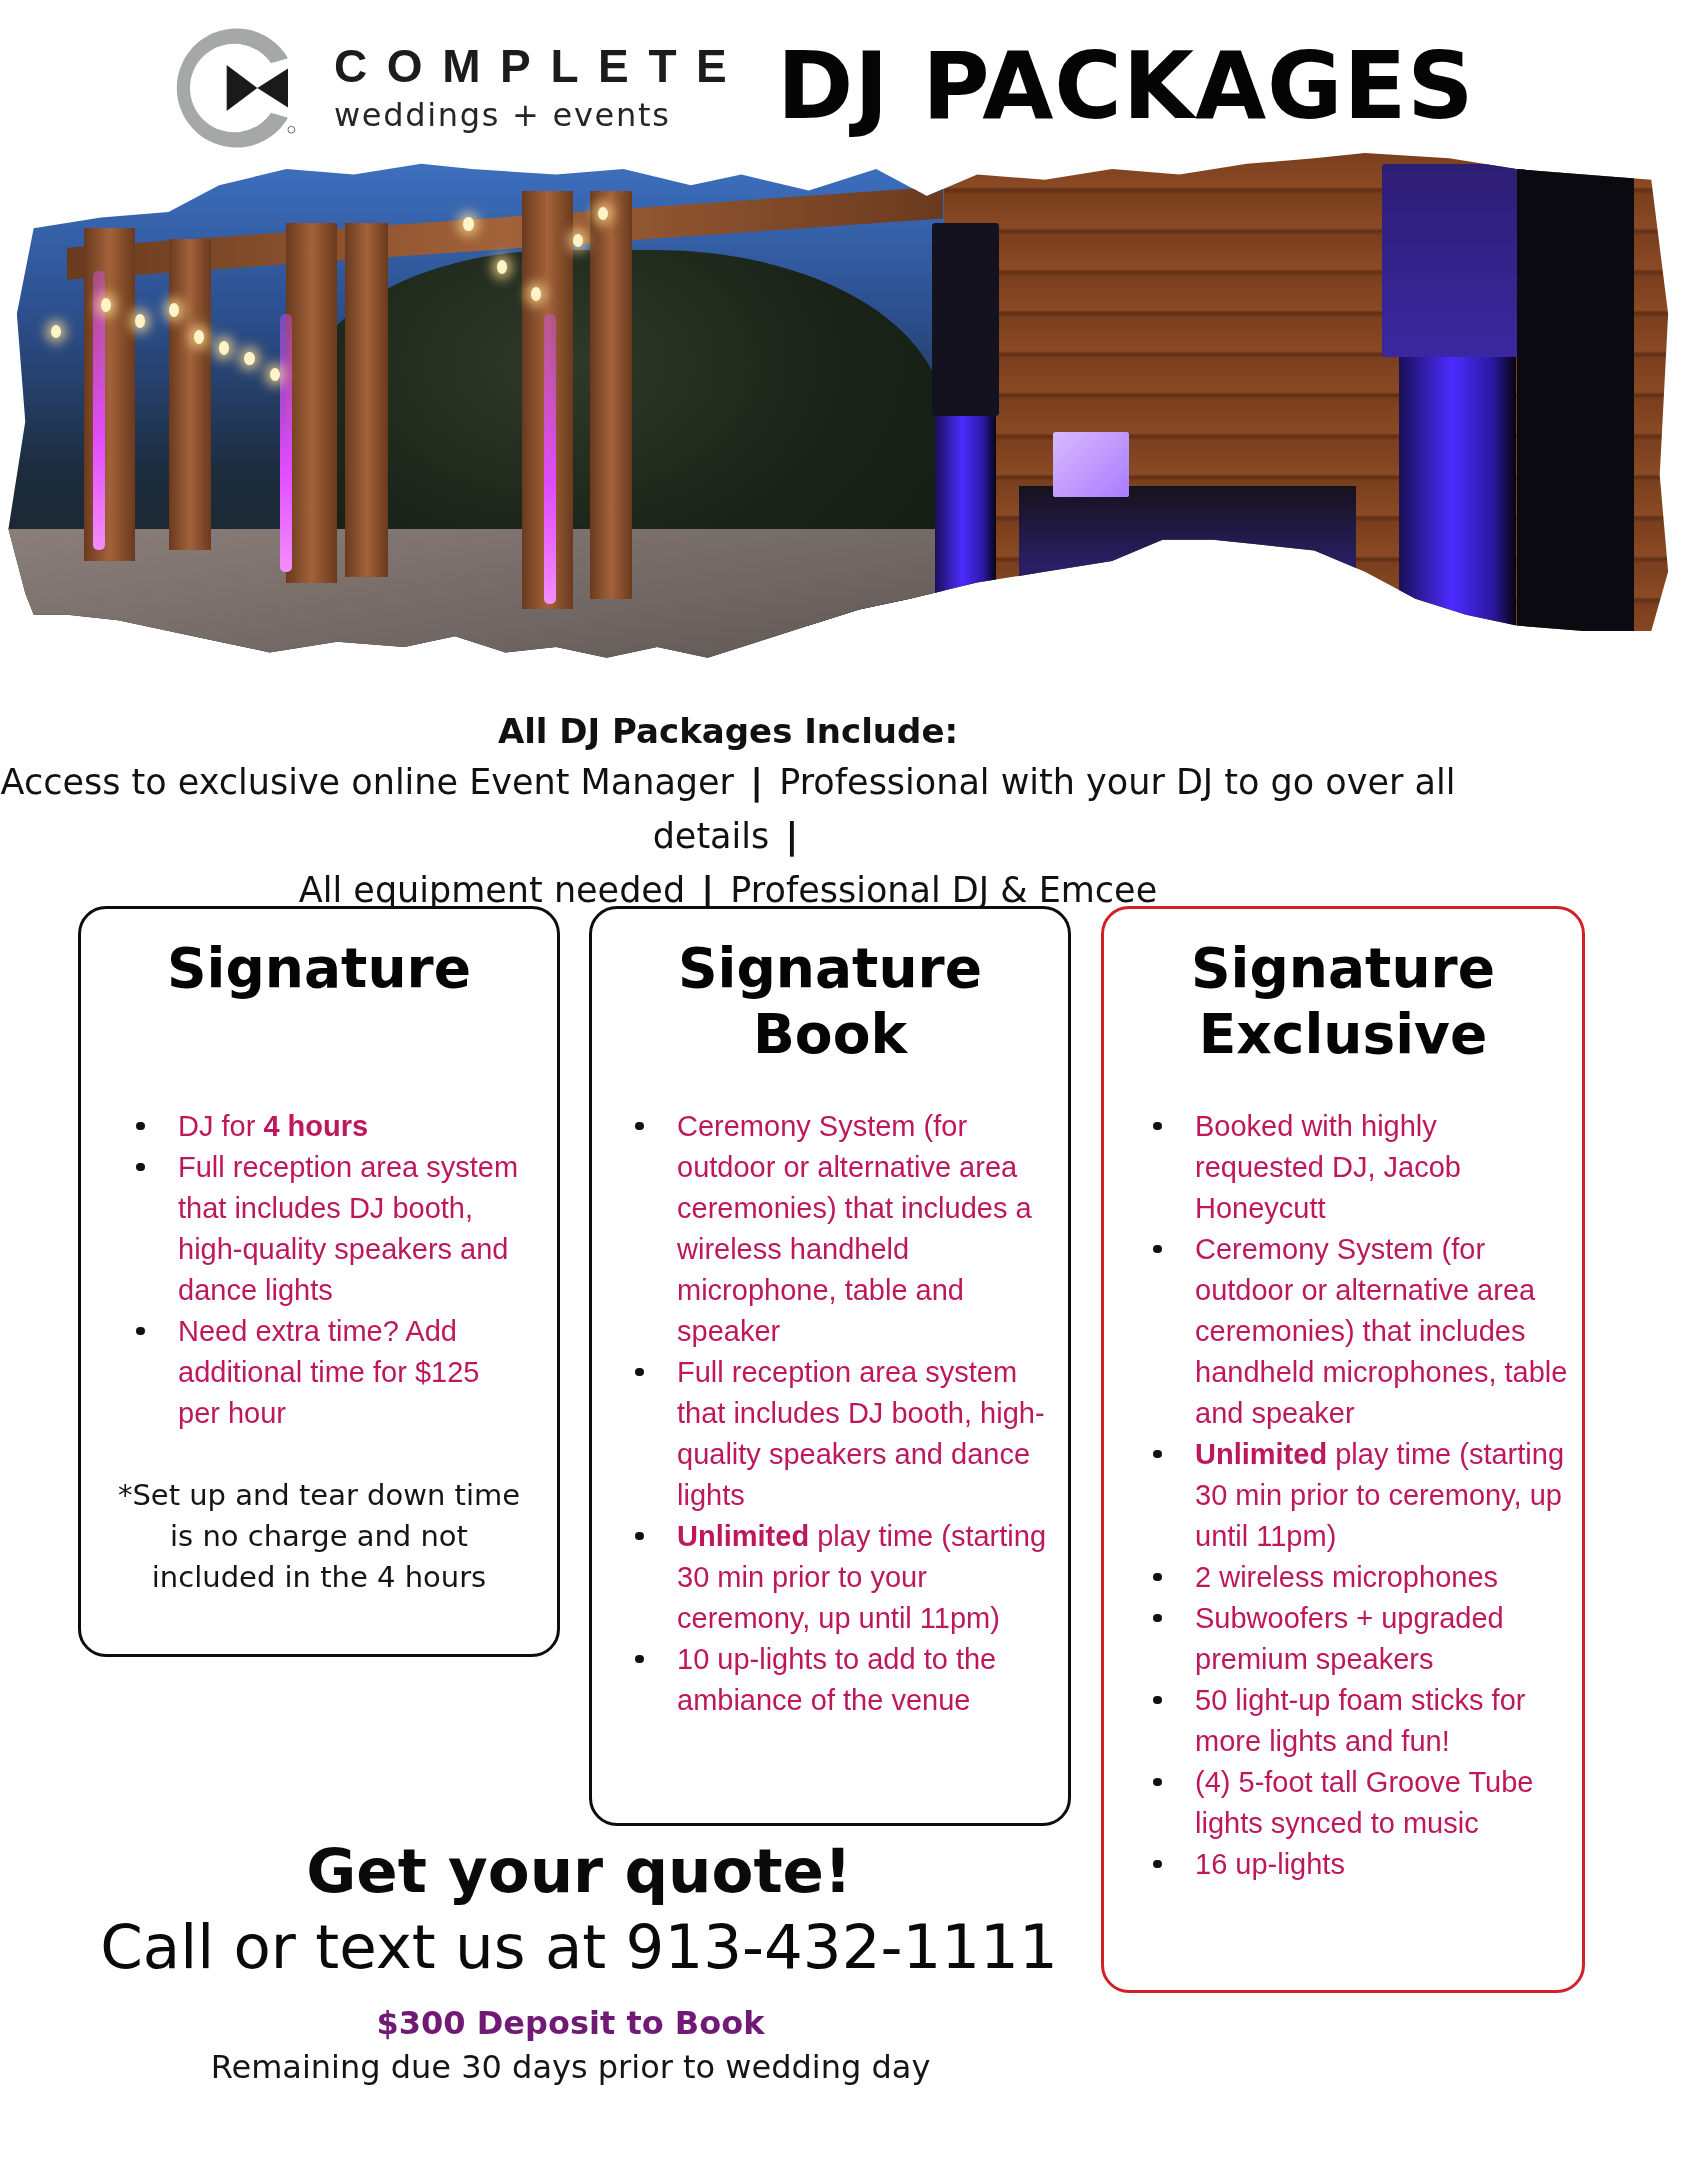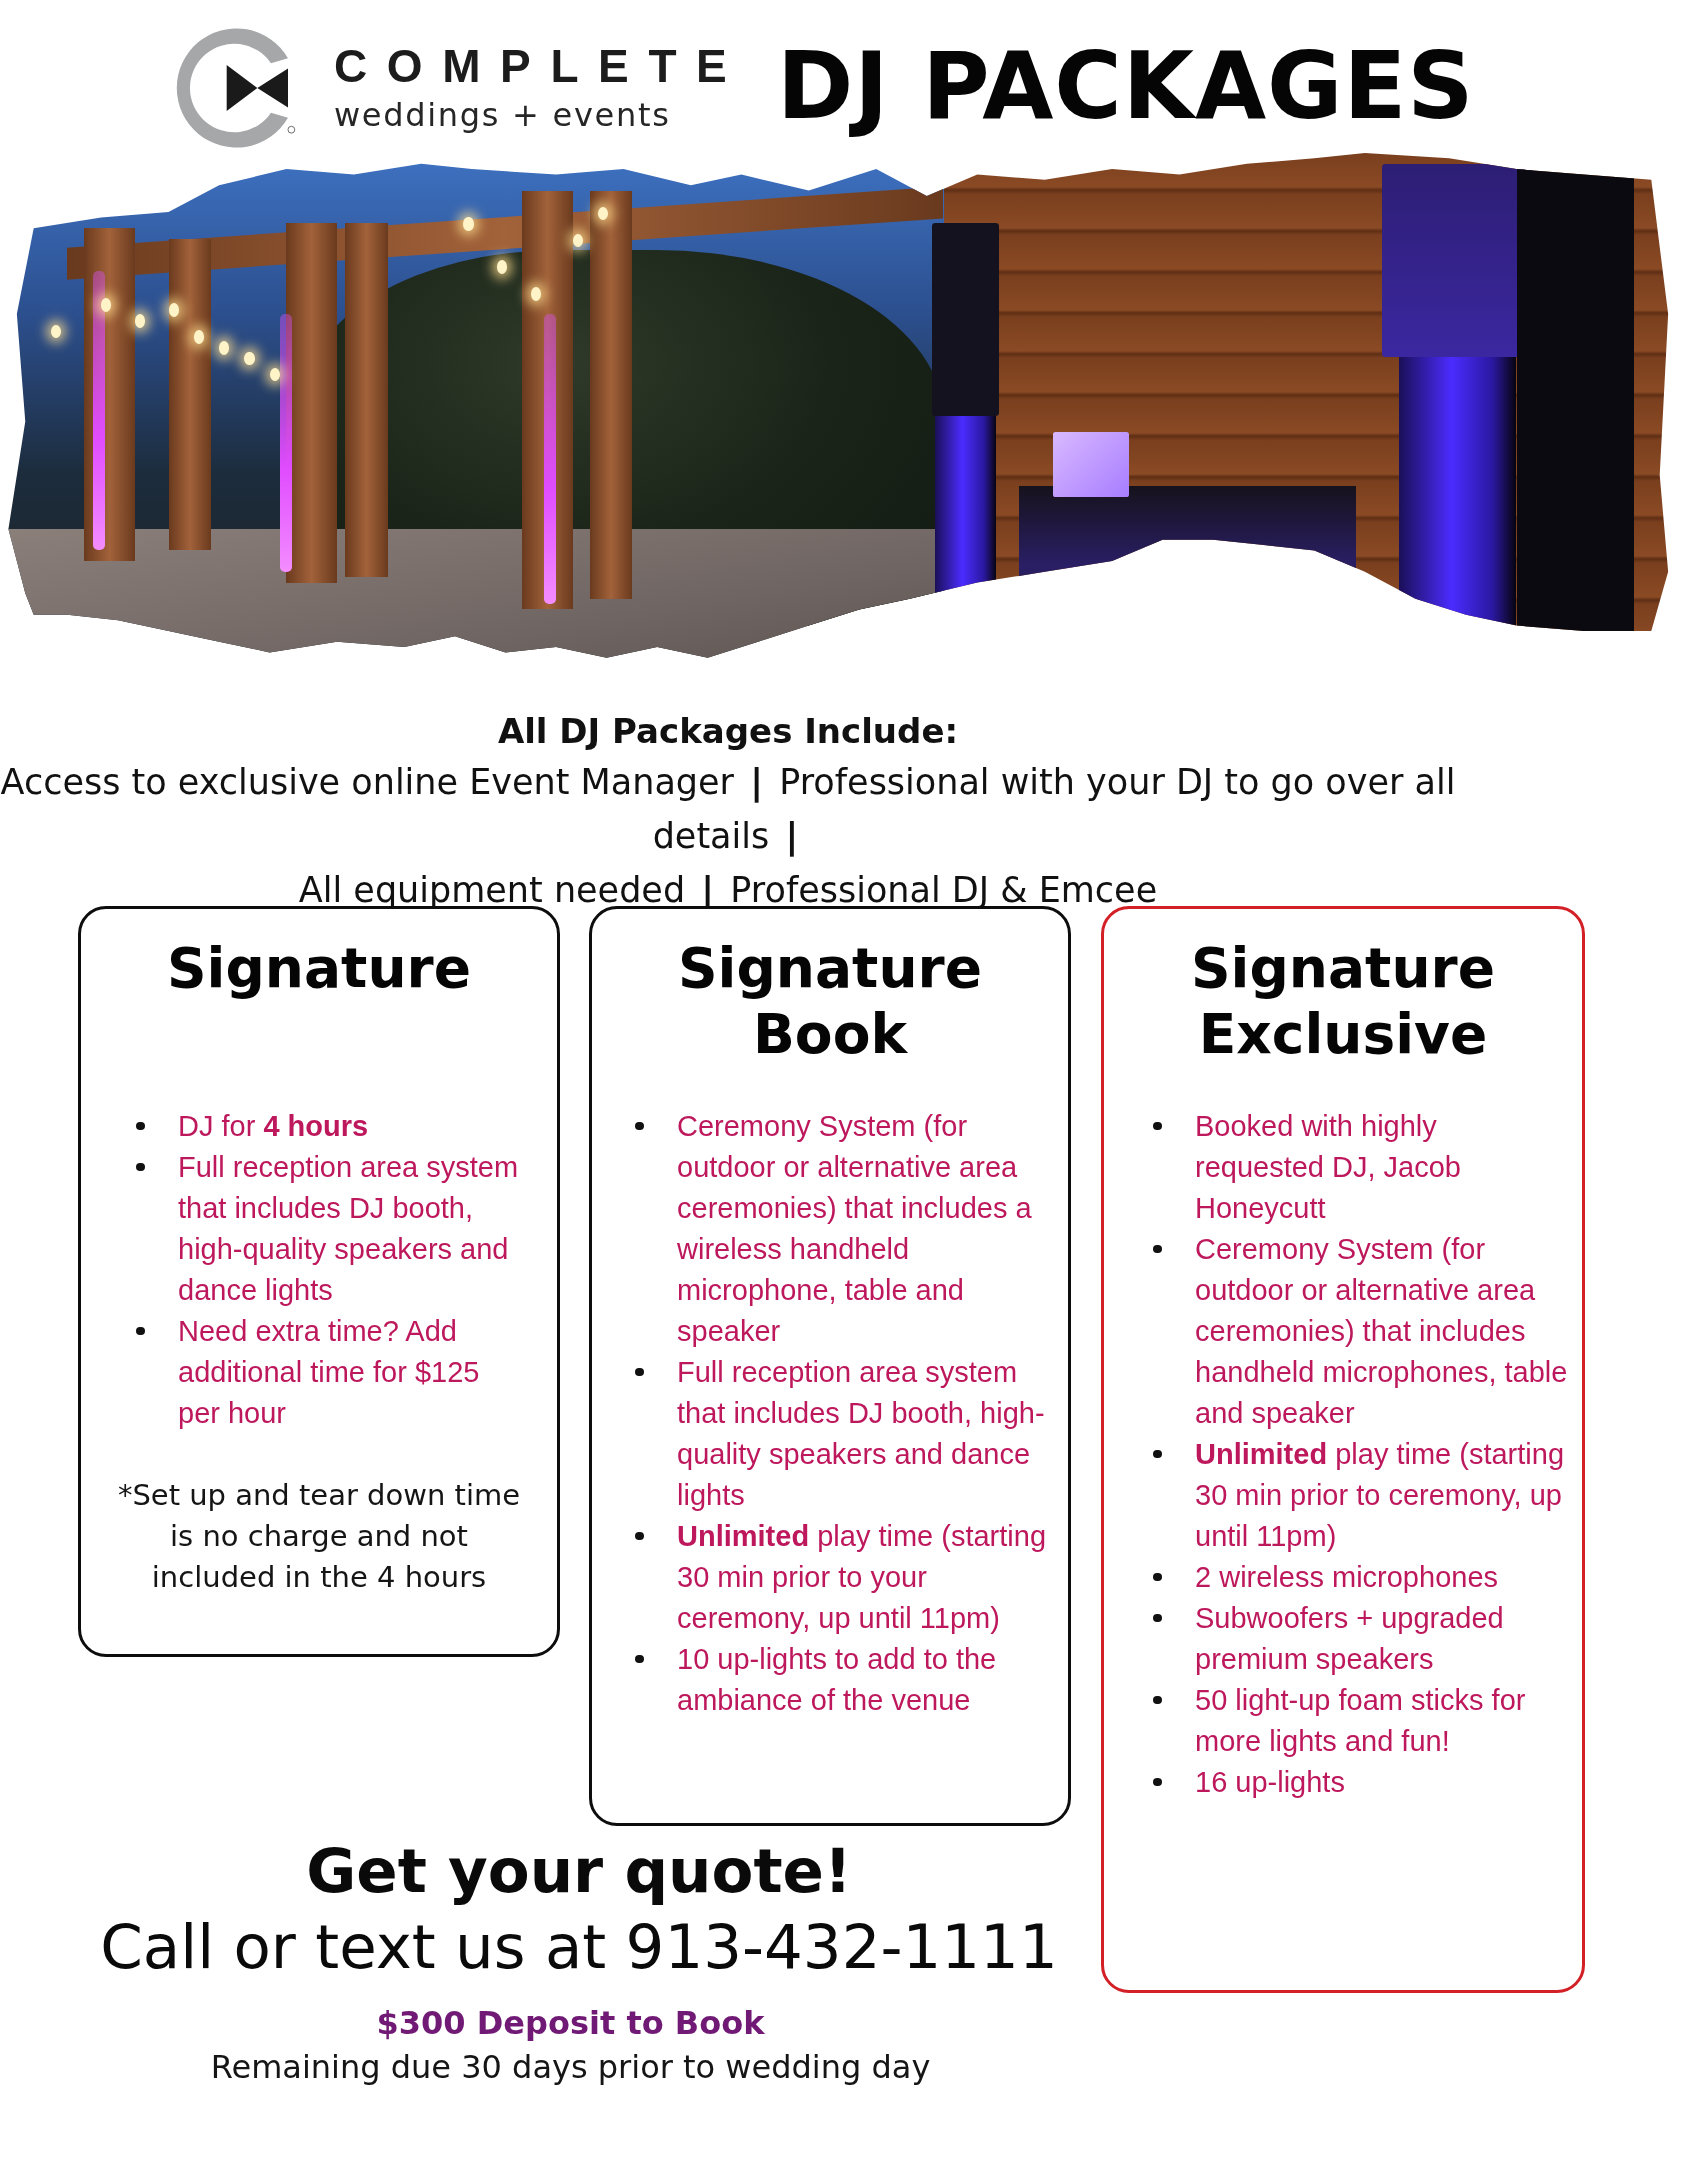--- a/index.html
+++ b/index.html
@@ -161,20 +161,21 @@
     <div>Signature</div>
     <div>Exclusive</div>
   </div>
   <ul style="margin:39px 12px 0 37px;">
     <li><span>Booked with highly requested DJ, Jacob Honeycutt</span></li>
     <li><span>Ceremony System (for outdoor or alternative area ceremonies) that includes handheld microphones, table and speaker</span></li>
     <li><b>Unlimited</b><span> play time (starting 30 min prior to ceremony, up until 11pm)</span></li>
     <li><span>2 wireless microphones</span></li>
     <li><span>Subwoofers + upgraded premium speakers</span></li>
     <li><span>50 light-up foam sticks for more lights and fun!</span></li>
+    <li><span>(4) 5-foot tall Groove Tube lights synced to music</span></li>
     <li><span>16 up-lights</span></li>
   </ul>
 </div>
 
 <div class="abs cta">
   <div class="cta-title">Get your quote!</div>
   <div class="cta-phone">Call or text us at 913-432-1111</div>
 </div>
 <div class="abs deposit">
   <div class="deposit-title">$300 Deposit to Book</div>

